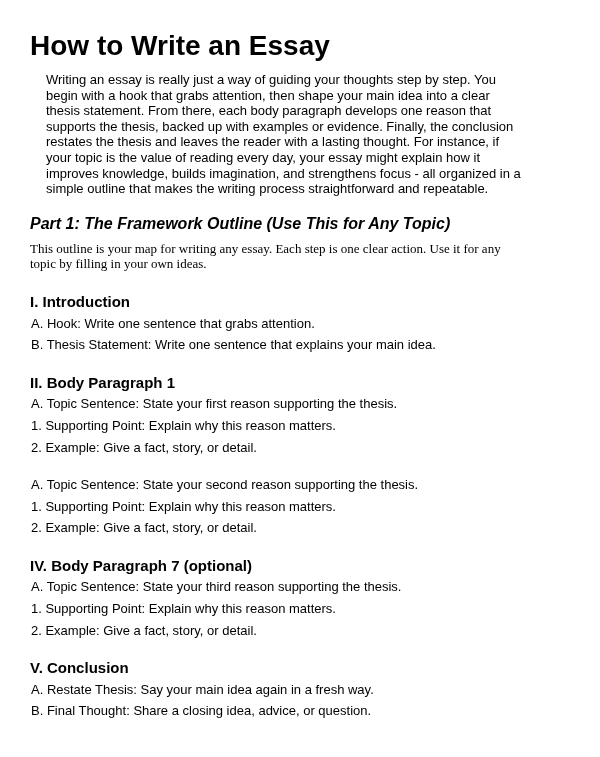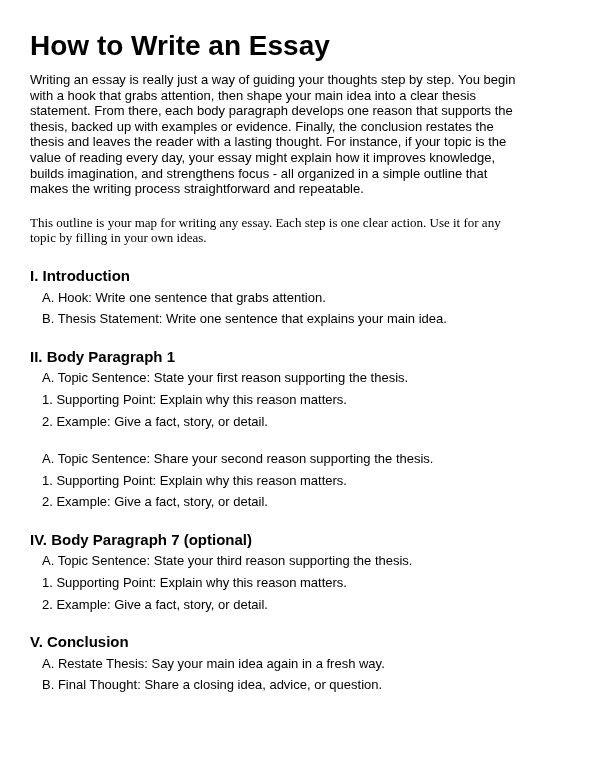--- a/index.html
+++ b/index.html
@@ -20,21 +20,21 @@
   }
   .doc-title {
     font-size: 28px;
     font-weight: 700;
     line-height: 26px;
     margin: 0 0 13px 0;
   }
   .intro {
     font-size: 13px;
     line-height: 15.6px;
-    margin: 0 0 18px 0;
+    margin: 0 0 18px 16px;
   }
   .part-heading {
     font-size: 16px;
     font-weight: 700;
     font-style: italic;
     line-height: 17px;
     margin: 0 0 9px 0;
   }
   .lead {
     font-size: 13px;
@@ -45,48 +45,49 @@
   .outline-section { margin-top: 22px; }
   .outline-heading {
     font-size: 15px;
     font-weight: 700;
     line-height: 15.6px;
     margin: 0 0 6px 0;
   }
   .outline-item {
     font-size: 13px;
     line-height: 15.6px;
-    margin: 0 0 6px 12px;
+    margin: 0 0 6px 1px;
   }
 </style>
 </head>
 <body>
 
 <div class="page">
   <h1 class="doc-title">How to Write an Essay</h1>
 
   <p class="intro">Writing an essay is really just a way of guiding your thoughts step by step. You begin with a hook that grabs attention, then shape your main idea into a clear thesis statement. From there, each body paragraph develops one reason that supports the thesis, backed up with examples or evidence. Finally, the conclusion restates the thesis and leaves the reader with a lasting thought. For instance, if your topic is the value of reading every day, your essay might explain how it improves knowledge, builds imagination, and strengthens focus - all organized in a simple outline that makes the writing process straightforward and repeatable.</p>
 
+  <h2 class="part-heading">Part 1: The Framework Outline (Use This for Any Topic)</h2>
 
   <p class="lead">This outline is your map for writing any essay. Each step is one clear action. Use it for any topic by filling in your own ideas.</p>
 
   <div class="outline" id="outline">
       <section class="outline-section">
         <h3 class="outline-heading">I. Introduction</h3>
         <p class="outline-item">A. Hook: Write one sentence that grabs attention.</p>
         <p class="outline-item">B. Thesis Statement: Write one sentence that explains your main idea.</p>
       </section>
       <section class="outline-section">
         <h3 class="outline-heading">II. Body Paragraph 1</h3>
         <p class="outline-item">A. Topic Sentence: State your first reason supporting the thesis.</p>
         <p class="outline-item">1. Supporting Point: Explain why this reason matters.</p>
         <p class="outline-item">2. Example: Give a fact, story, or detail.</p>
       </section>
       <section class="outline-section">
-        <p class="outline-item">A. Topic Sentence: Share your second reason supporting the thesis.</p>
+        <p class="outline-item">A. Topic Sentence: State your second reason supporting the thesis.</p>
         <p class="outline-item">1. Supporting Point: Explain why this reason matters.</p>
         <p class="outline-item">2. Example: Give a fact, story, or detail.</p>
       </section>
       <section class="outline-section">
         <h3 class="outline-heading">IV. Body Paragraph 7 (optional)</h3>
         <p class="outline-item">A. Topic Sentence: State your third reason supporting the thesis.</p>
         <p class="outline-item">1. Supporting Point: Explain why this reason matters.</p>
         <p class="outline-item">2. Example: Give a fact, story, or detail.</p>
       </section>
       <section class="outline-section">

